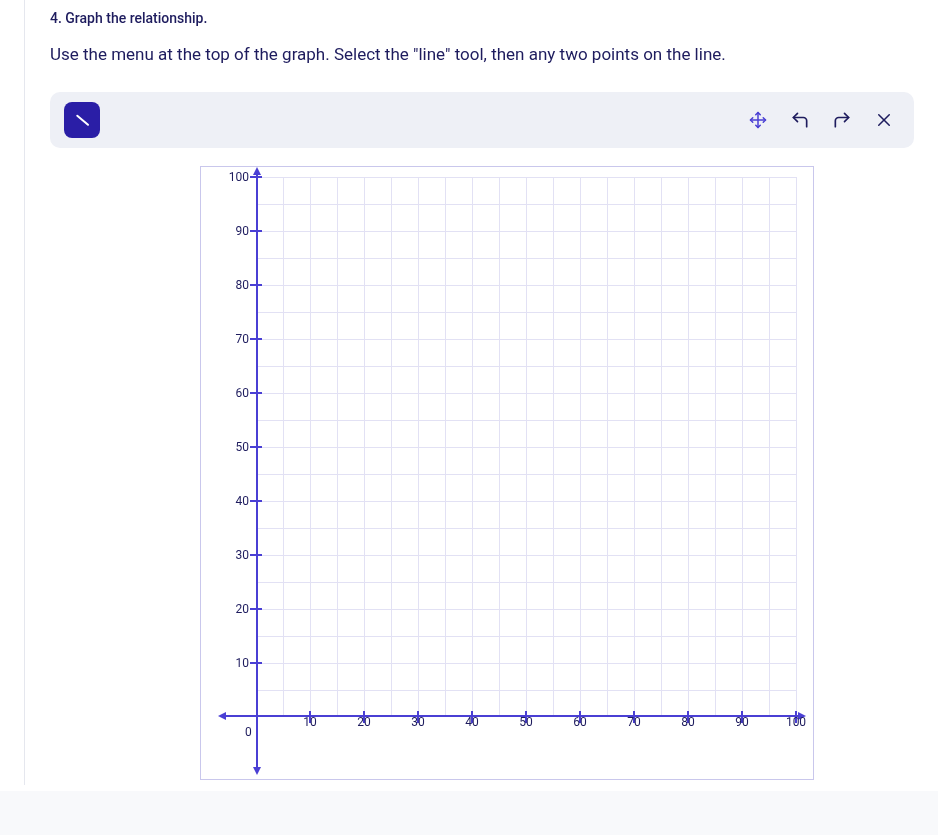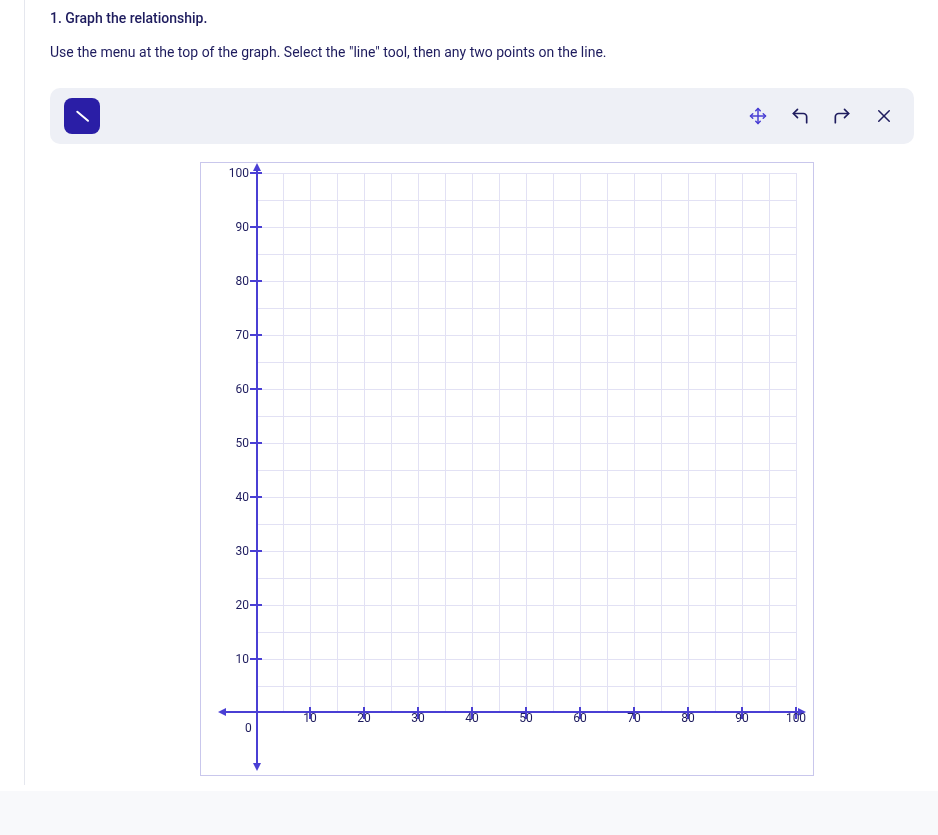--- a/index.html
+++ b/index.html
@@ -1,20 +1,20 @@
 <!DOCTYPE html>
 <html><head>
 <meta charset="utf-8">
 <style>
   html,body{margin:0;padding:0;background:#f8f9fb;font-family:-apple-system,BlinkMacSystemFont,"Segoe UI",Roboto,Arial,sans-serif;color:#1e1c5e;}
   .page{width:938px;height:835px;background:#fff;box-sizing:border-box;padding:0 0 0 10px;position:relative;}
   .left-rule{position:absolute;left:24px;top:0;bottom:50px;width:1px;background:#e5e7ee;}
   .content{padding:10px 24px 0 40px;}
   .q-heading{font-size:14px;color:#1e1c5e;font-weight:500;margin-bottom:18px;}
-  .q-sub{font-size:14px;color:#1e1c5e;margin-bottom:28px;font-weight:400;}
+  .q-sub{font-size:17px;color:#1e1c5e;margin-bottom:28px;font-weight:400;}
   .toolbar{display:flex;align-items:center;background:#eef0f6;border-radius:10px;padding:10px 14px;margin-bottom:18px;}
   .tool-btn{width:36px;height:36px;border-radius:8px;background:#2a1ea6;display:flex;align-items:center;justify-content:center;cursor:pointer;}
   .tool-btn span{display:block;width:20px;height:20px;position:relative;}
   .tool-btn span::after{content:"";position:absolute;left:2px;right:2px;top:50%;height:2px;background:#fff;transform:rotate(40deg) translateY(-50%);border-radius:2px;}
   .spacer{flex:1;}
   .icon-btn{width:32px;height:32px;display:flex;align-items:center;justify-content:center;margin-left:10px;cursor:pointer;color:#1e1c5e;}
   .graph-wrap{margin:8px 0 0 150px;position:relative;width:612px;height:612px;border:1px solid #c9c7ec;background:#fff;}
   
   .plot{position:absolute;left:55px;top:10px;width:540px;height:540px;}
   
@@ -40,21 +40,21 @@
   .ylabel{position:absolute;font-size:12px;color:#1e1c5e;transform:translateY(-50%);text-align:right;width:30px;}
   .origin-label{position:absolute;font-size:12px;color:#1e1c5e;}
   .footer-gap{position:absolute;left:0;right:0;bottom:0;height:44px;background:#f8f9fb;}
 </style>
 </head>
 <body>
 
 <div class="page">
   <div class="left-rule"></div>
   <div class="content">
-    <div class="q-heading">1. Graph the relationship.</div>
+    <div class="q-heading">4. Graph the relationship.</div>
     <div class="q-sub">Use the menu at the top of the graph.   Select the "line" tool, then any two points on the line.</div>
 
     <div class="toolbar">
       <div class="tool-btn">
           <span></span>
         </div>
       <div class="spacer"></div>
       <div class="icon-btn">
         <svg width="18" height="18" viewBox="0 0 24 24" fill="none" stroke="#4a3fd4" stroke-width="2" stroke-linecap="round" stroke-linejoin="round">
             <polyline points="5 9 2 12 5 15"></polyline>

